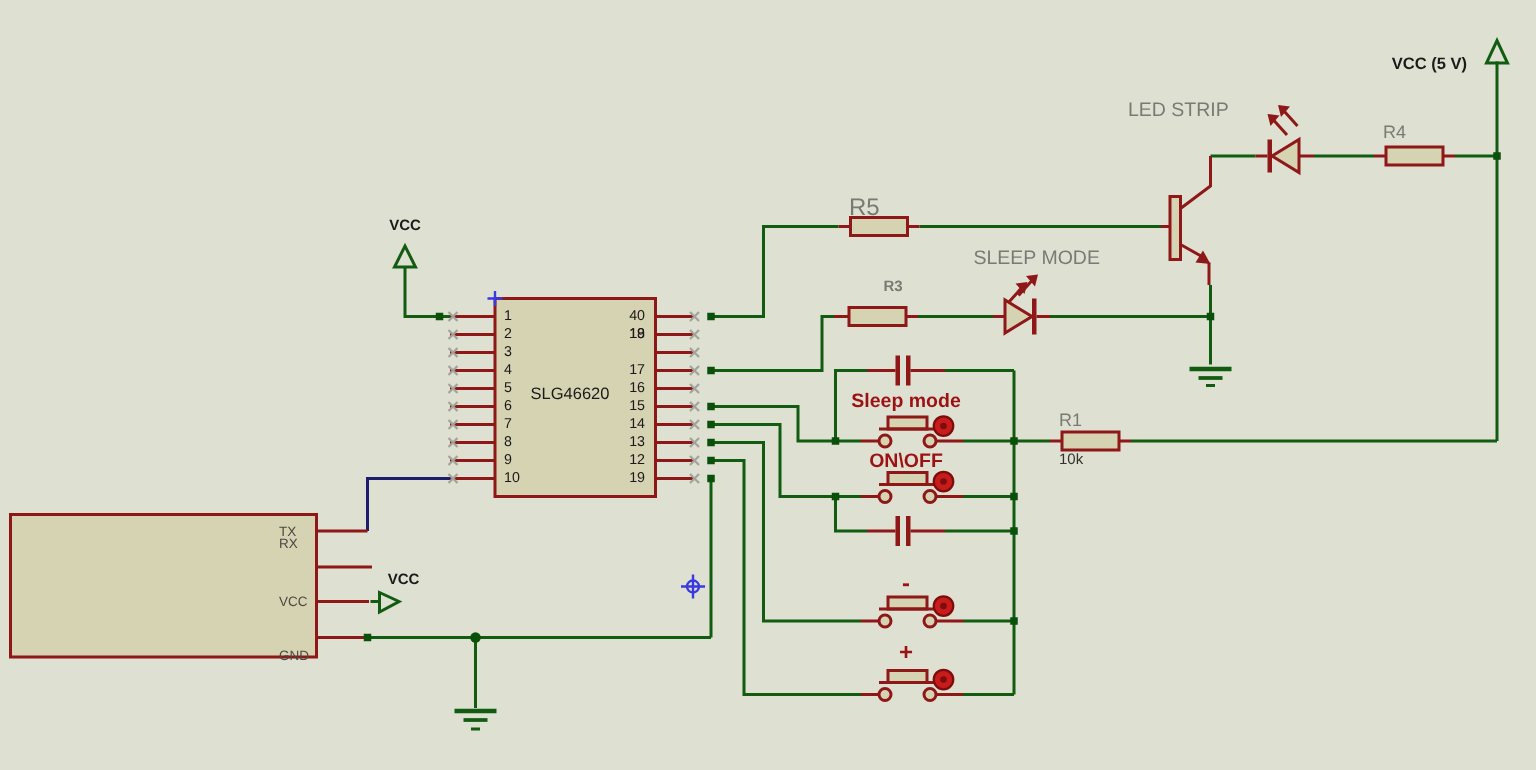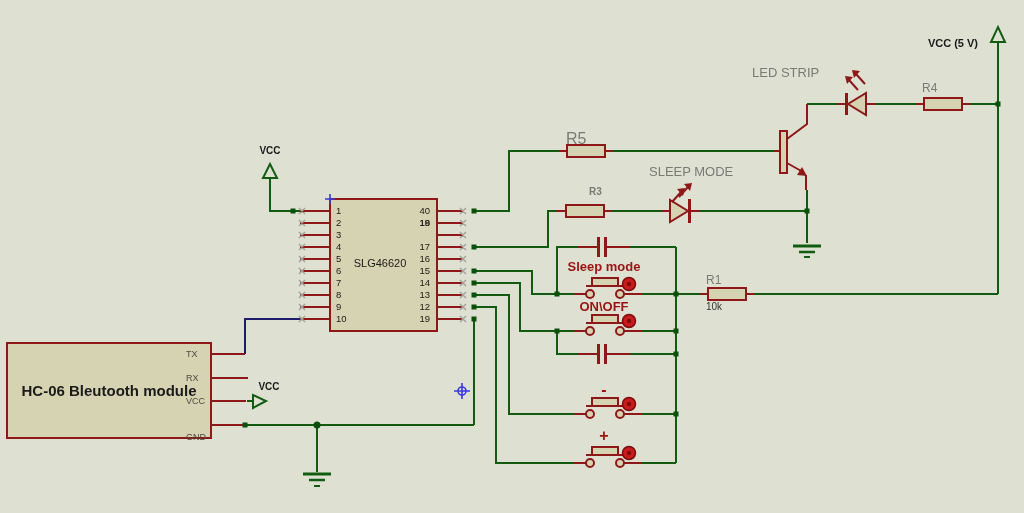--- a/index.html
+++ b/index.html
@@ -228,23 +228,22 @@
 
   <g>
     <path class="blue" d="M325,199 H335 M330,194 V204"></path>
   </g>
   <g>
     <circle class="blue" cx="462" cy="391" r="4"></circle>
     <path class="blue" d="M454,391 H470 M462,383 V399"></path>
   </g>
 </svg>
 
-<div class="t blk ctr" style="left:7px;top:383px;width:204px;font-size:15px;font-weight:bold;">HC-06 Bleutooth module</div>
 <span class="mod-pin" style="top:349px;">TX</span>
-<span class="mod-pin" style="top:373px;">RX</span>
+<span class="mod-pin" style="top:357px;">RX</span>
 <span class="mod-pin" style="top:396px;">VCC</span>
 <span class="mod-pin" style="top:432px;">GND</span>
 
 <div class="t blk ctr" style="left:330px;top:257px;width:100px;font-size:11px;">SLG46620</div>
 
 <span class="pin-num" style="left:336px;top:205px;">1</span>
 <span class="pin-num" style="left:336px;top:217px;">2</span>
 <span class="pin-num" style="left:336px;top:229px;">3</span>
 <span class="pin-num" style="left:336px;top:241px;">4</span>
 <span class="pin-num" style="left:336px;top:253px;">5</span>

